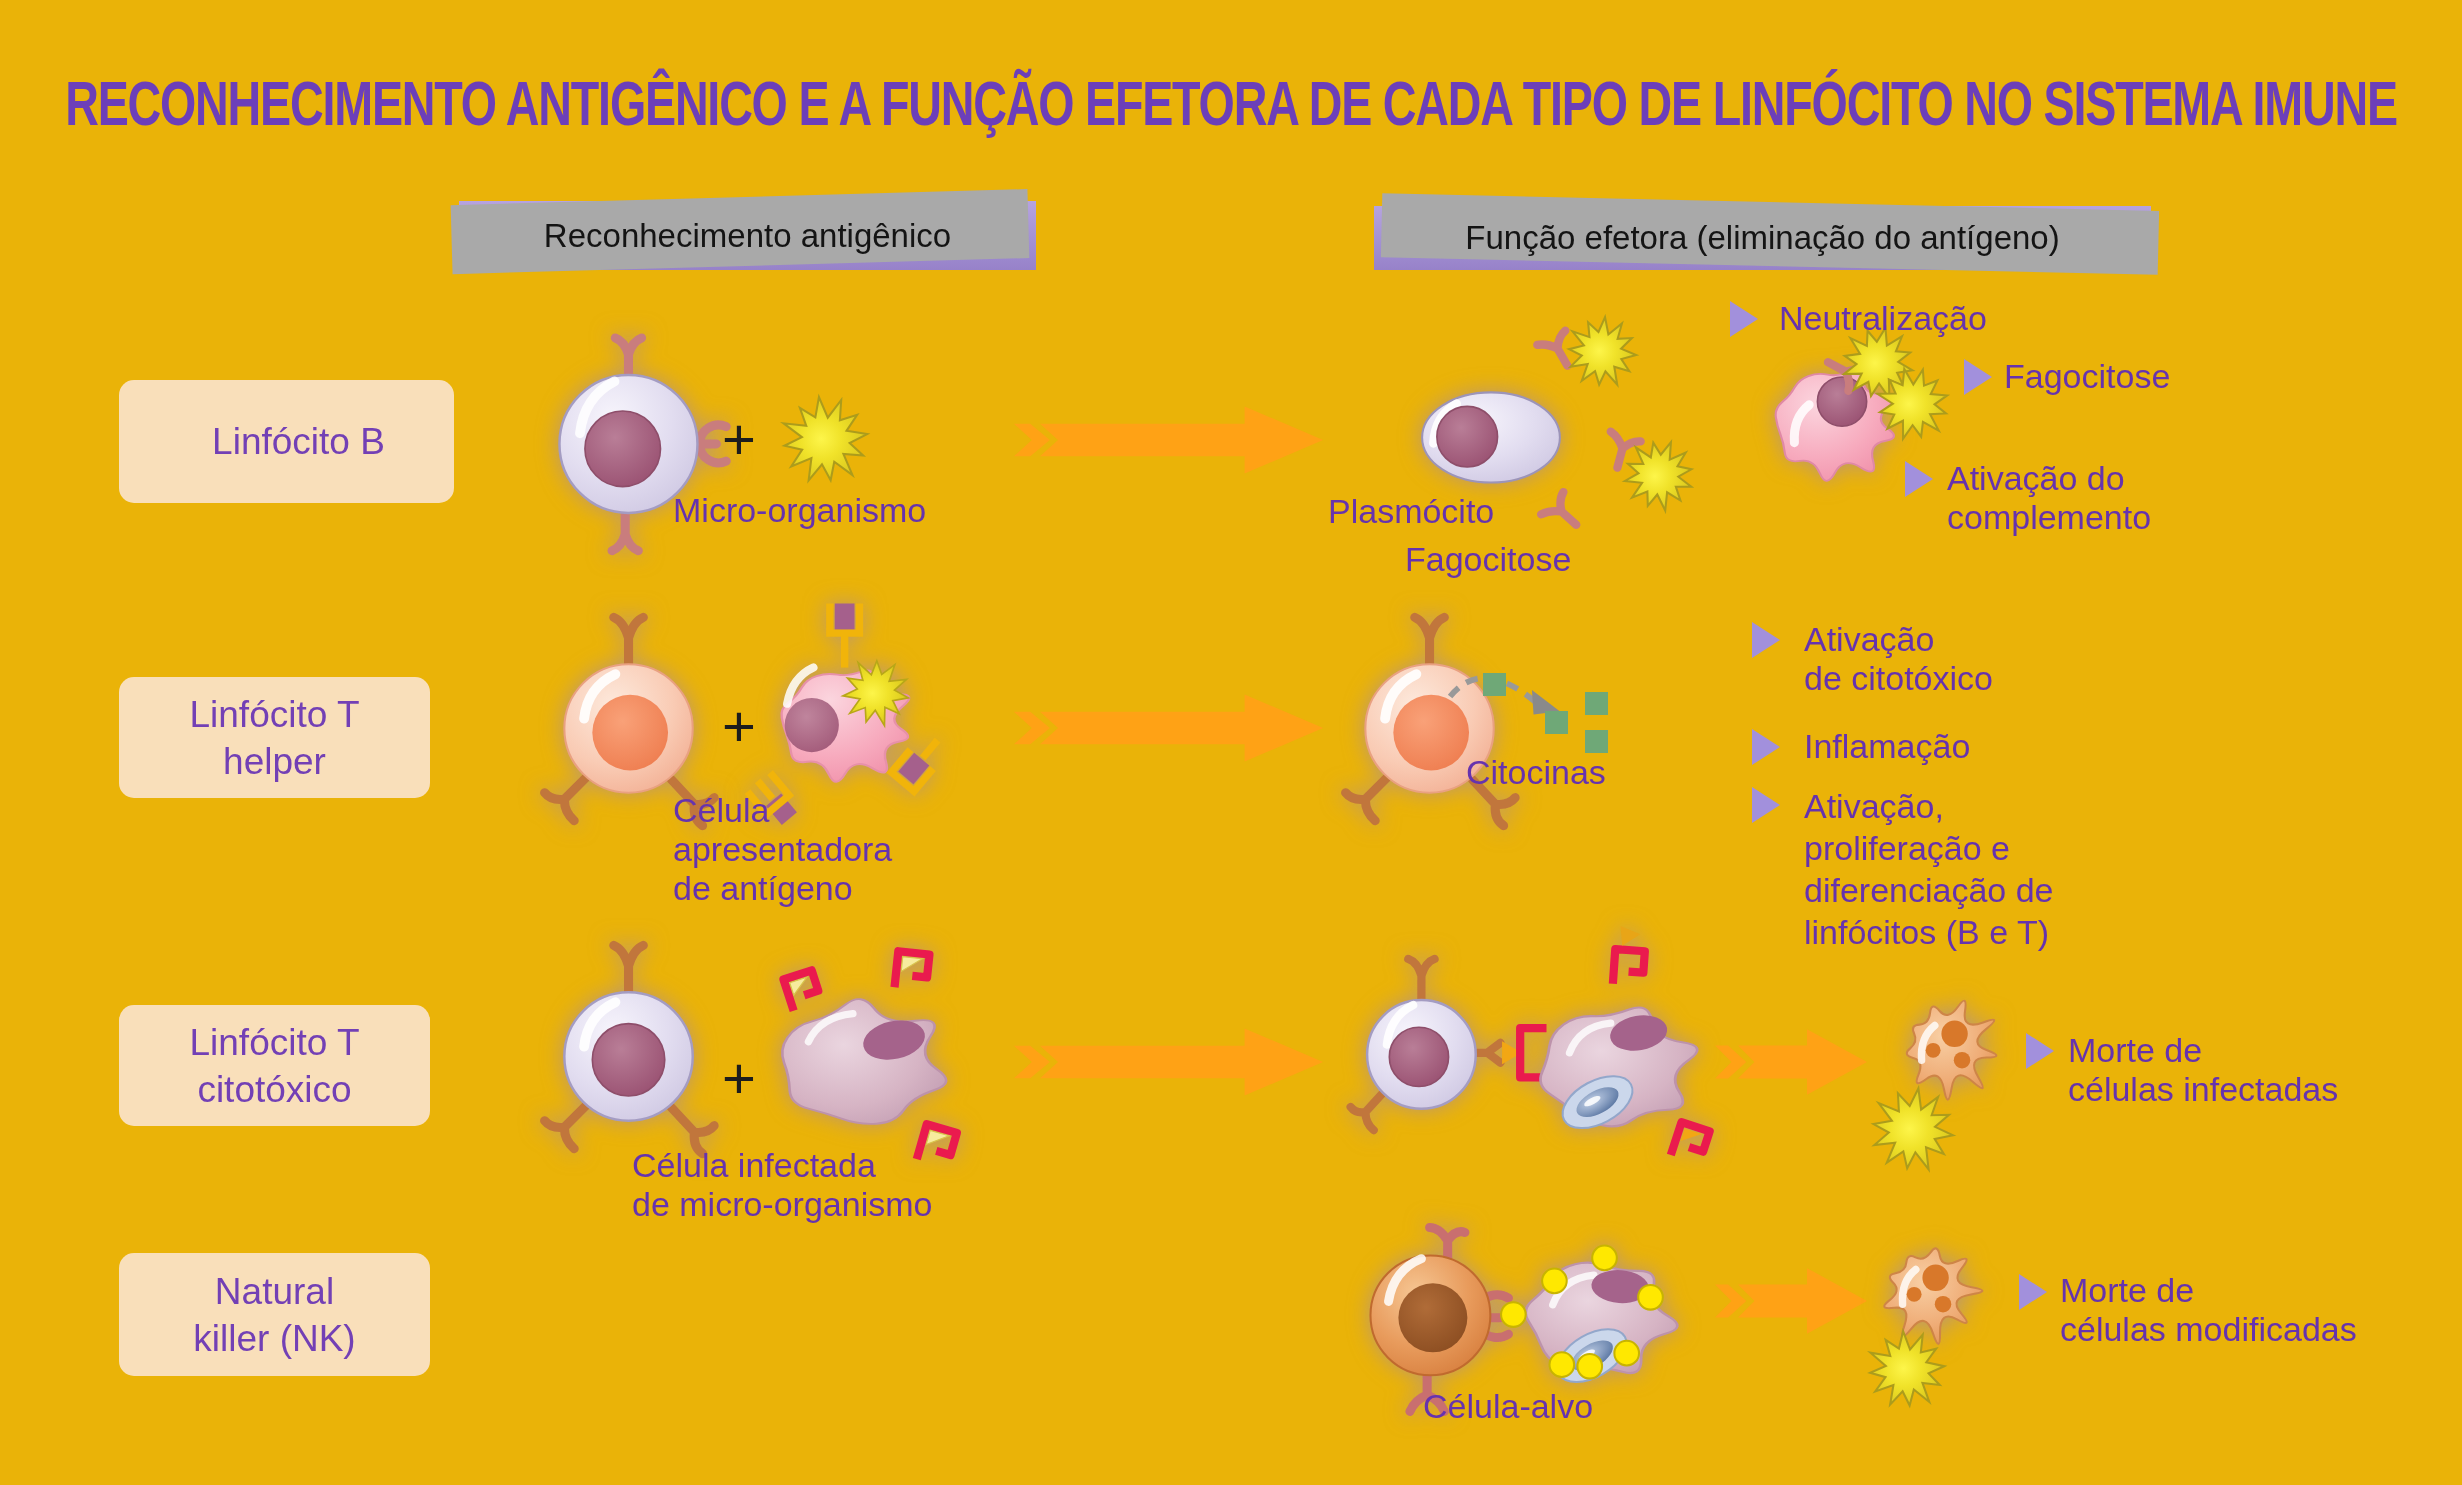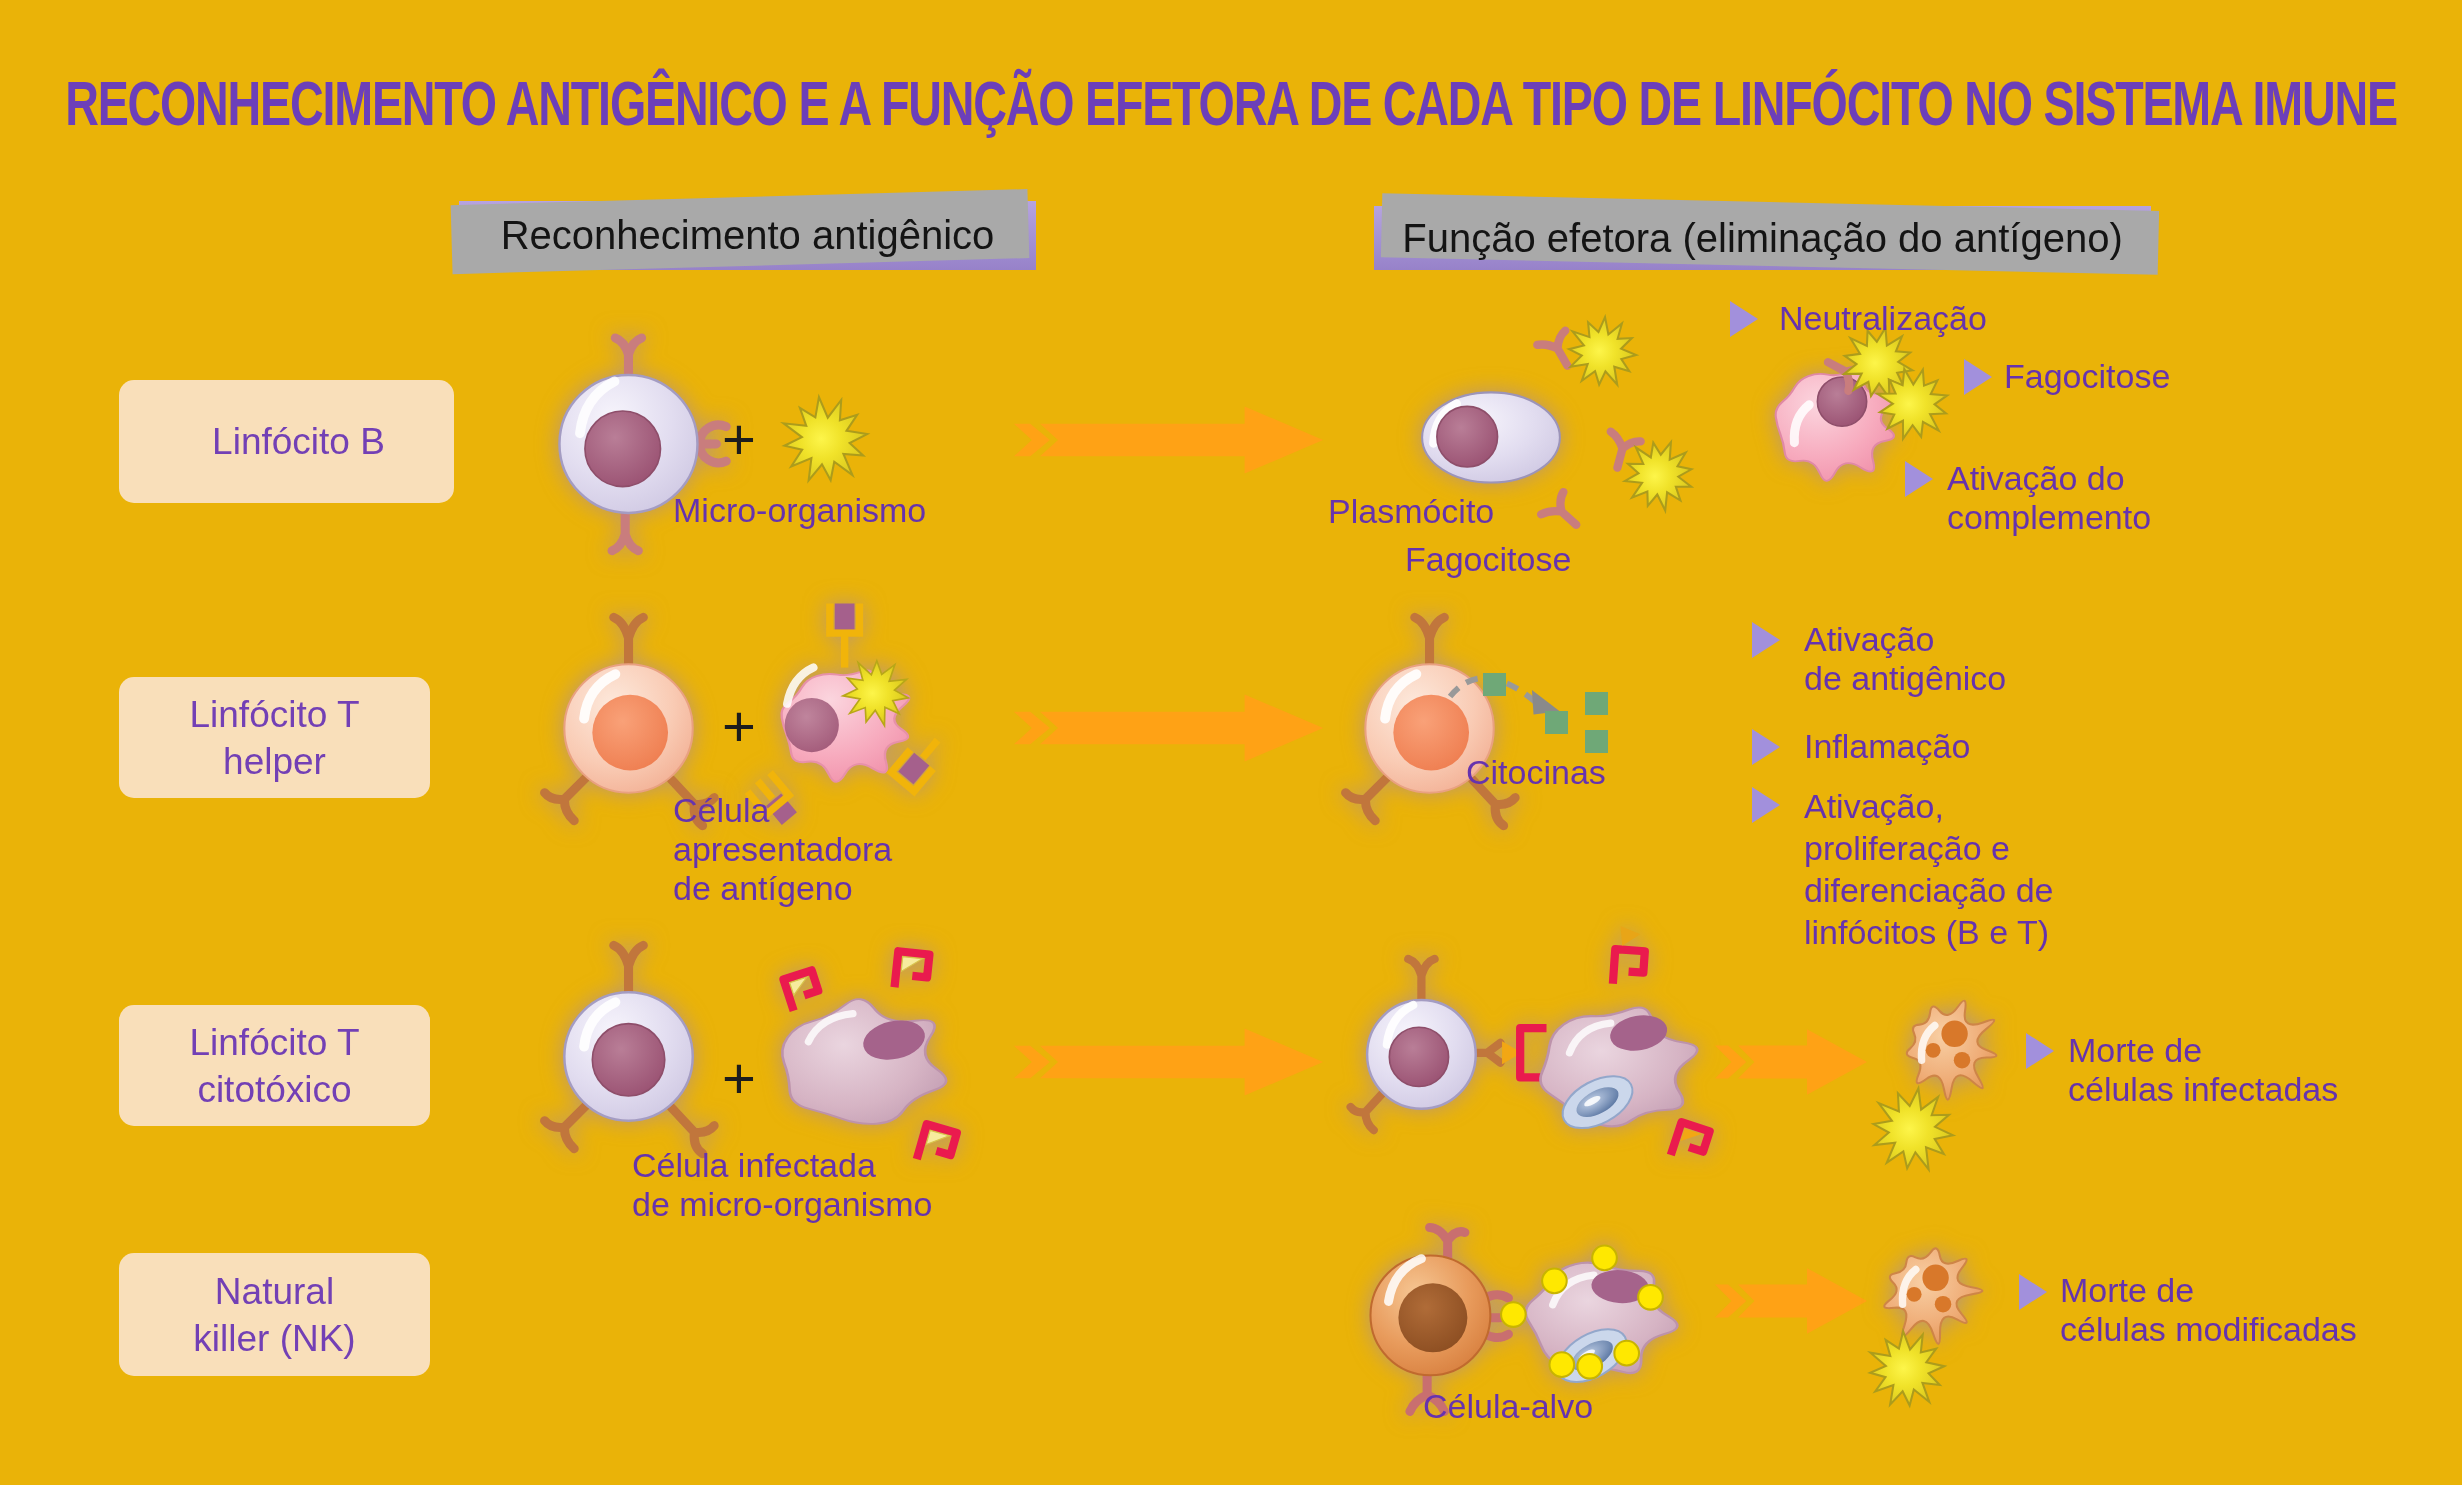--- a/index.html
+++ b/index.html
@@ -2,21 +2,21 @@
 <html style="font-size:13px"><head>
 <meta charset="utf-8">
 <style>
   html,body{margin:0;padding:0;background:#fff;}
   .stage{position:relative;width:2462px;height:1485px;background:#eab308;overflow:hidden;
          font-family:"Liberation Sans",sans-serif;}
   .abs{position:absolute;}
   .title{position:absolute;top:67px;left:50%;transform:translateX(-50%) scaleX(.74);
          white-space:nowrap;font-size:63px;font-weight:700;color:#6C3FB9;letter-spacing:-1.6px;}
   .hdr{position:absolute;background:linear-gradient(180deg,#B6A3E0 0%,#A391D4 55%,#9782C9 100%);
-       display:flex;align-items:center;justify-content:center;font-size:40px;color:#141414;z-index:2;}
+       display:flex;align-items:center;justify-content:center;font-size:33px;color:#141414;z-index:2;}
   .hdr::before{content:"";position:absolute;inset:0;background:#A9A9A9;z-index:-1;}
   .h1s::before{transform:rotate(-1.6deg) translate(-7.4px,-4.1px);}
   .h2s::before{transform:rotate(1.3deg) translate(7.4px,-4.1px);}
   .box{position:absolute;background:#F9DFBA;border-radius:15px;display:flex;flex-direction:column;
        align-items:center;justify-content:center;font-size:37px;color:#7340B5;line-height:47px;}
   .lbl{position:absolute;color:#6633AE;font-weight:400;font-size:34px;line-height:39px;}
   .center{text-align:left;}
   .ln{display:block;}
   .tri{position:absolute;width:0;height:0;border-left:28px solid #A290DC;
        border-top:18px solid transparent;border-bottom:18px solid transparent;}
@@ -251,21 +251,21 @@
   <div class="gs" style="left:1545px;top:711px;"></div>
   <div class="gs" style="left:1585px;top:692px;"></div>
   <div class="gs" style="left:1585px;top:730px;"></div>
   <div class="lbl center" style="left:1466px;top:753px;width:247px;">
     <span>Citocinas</span>
   </div>
 
   <div class="tri" style="left:1752px;top:622px;"></div>
   <div class="lbl" style="left:1804px;top:620px;">
     <span class="ln">Ativação</span>
-    <span class="ln">de antigênico</span>
+    <span class="ln">de citotóxico</span>
   </div>
   <div class="tri" style="left:1752px;top:729px;"></div>
   <div class="lbl" style="left:1804px;top:727px;">
     <span>Inflamação</span>
   </div>
   <div class="tri" style="left:1752px;top:787px;"></div>
   <div class="lbl" style="left:1804px;top:785px;line-height:42px;">
     <span class="ln">Ativação,</span>
     <span class="ln">proliferação e</span>
     <span class="ln">diferenciação de</span>

